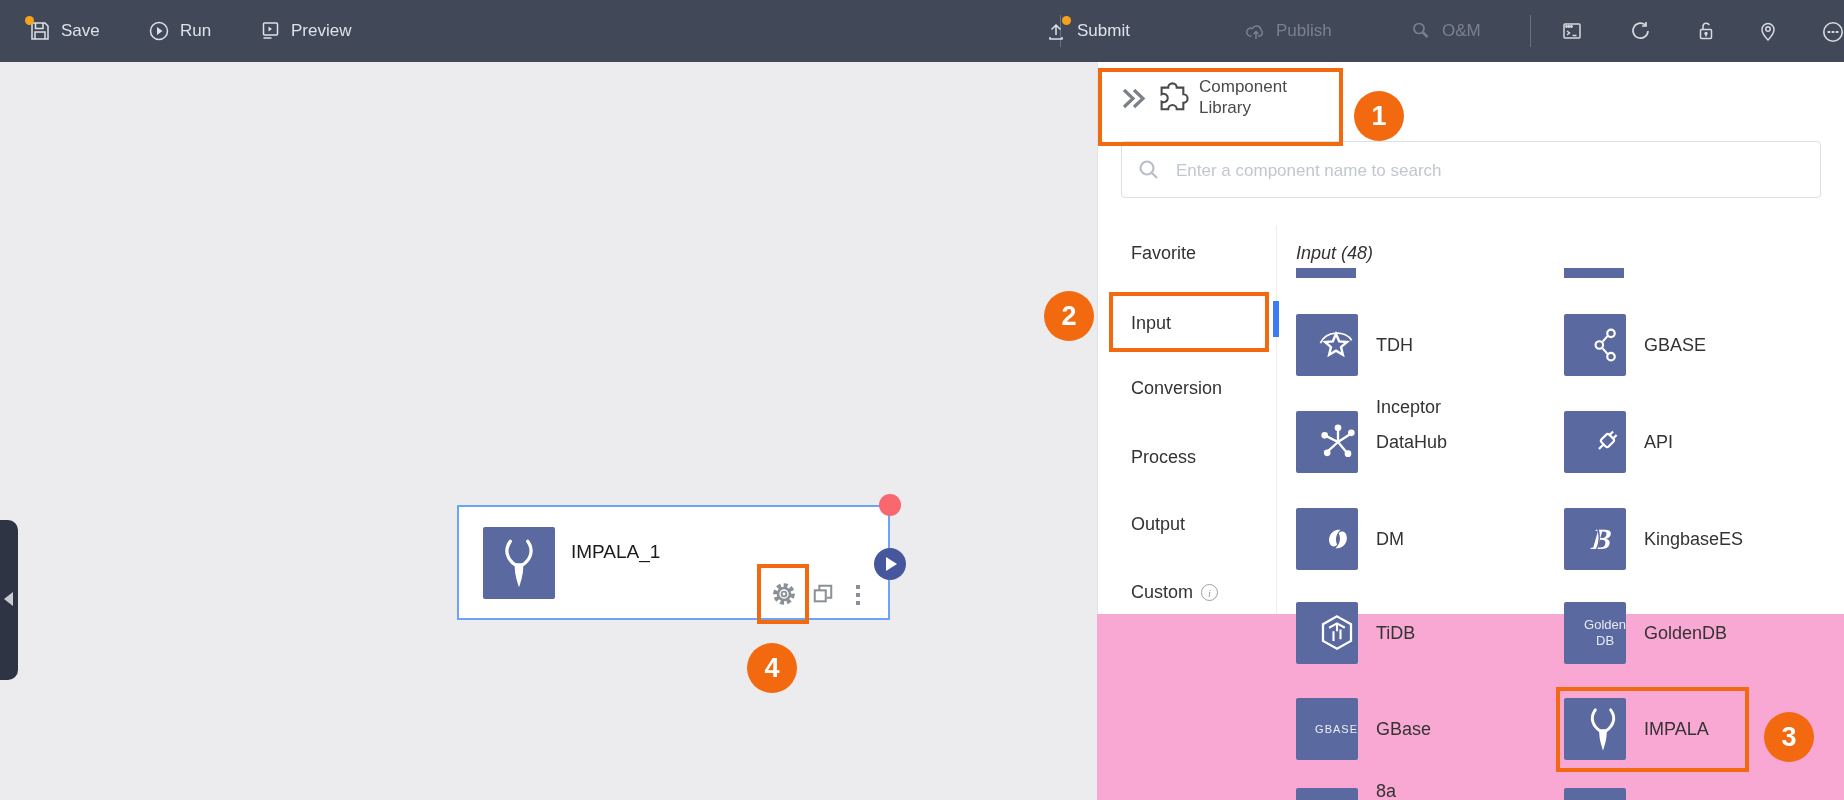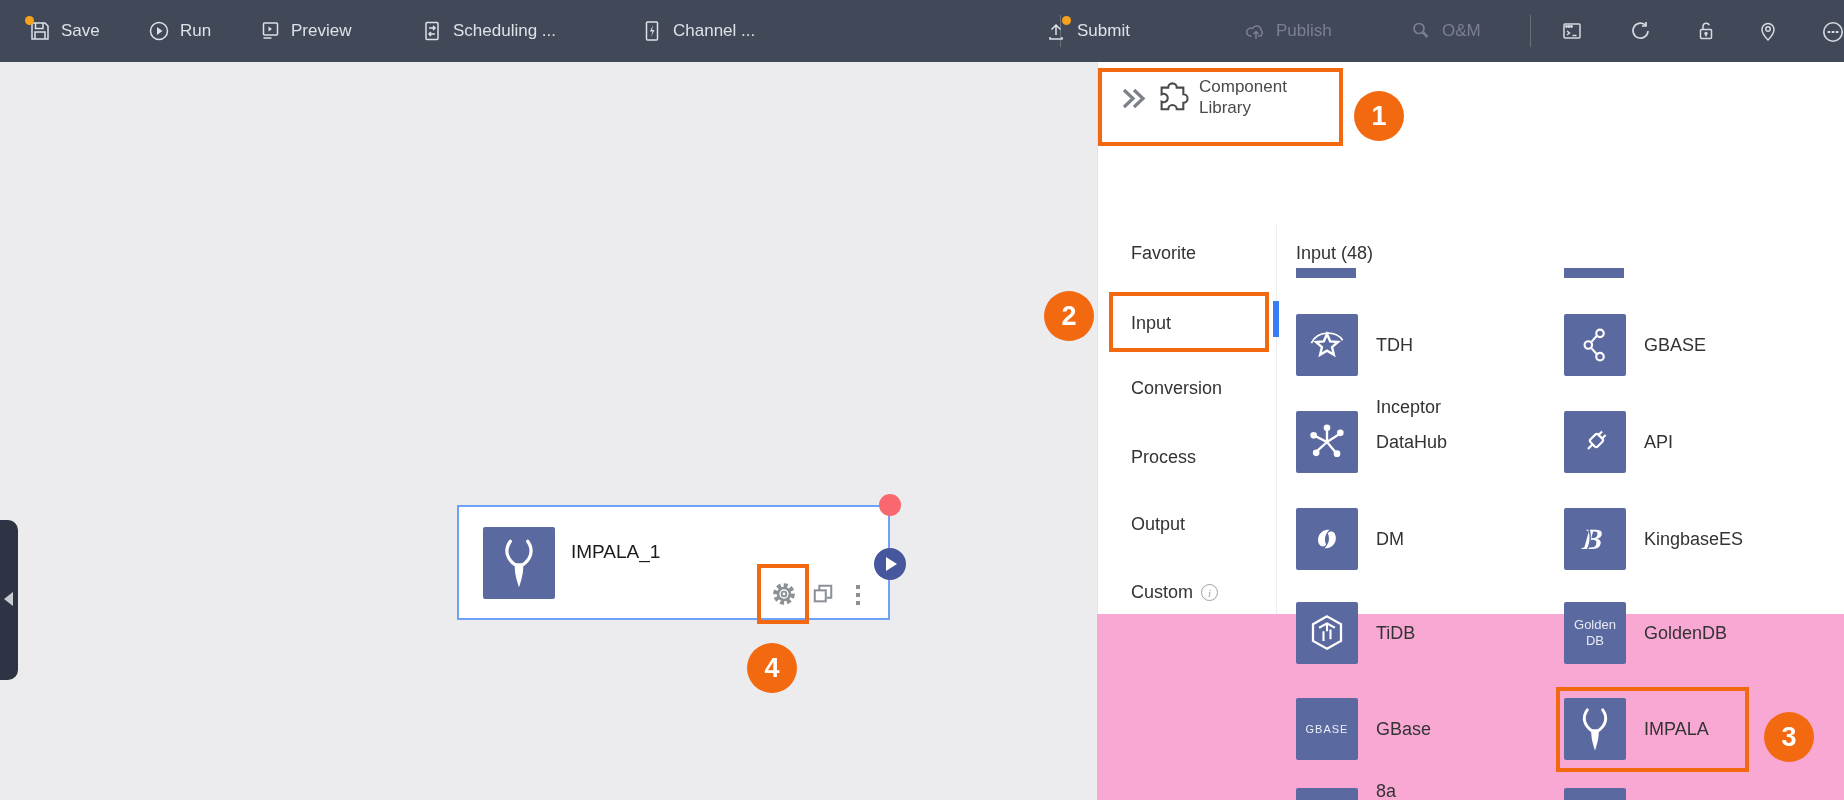--- a/index.html
+++ b/index.html
@@ -54,24 +54,24 @@
   .search-glass{position:absolute;left:16px;top:17px;}
 
   .cat-item{position:absolute;left:33px;font-size:18px;color:#333;cursor:pointer;height:24px;
          display:flex;align-items:center;gap:8px;}
   .info-ic{width:17px;height:17px;border:1.5px solid #9ba0a8;border-radius:50%;color:#9ba0a8;
          font-size:11px;line-height:17px;text-align:center;font-style:italic;box-sizing:border-box;
          font-family:"Liberation Serif",serif;}
   .v-div{position:absolute;left:178px;top:163px;bottom:0;width:1px;background:#ededf0;}
   .blue-bar{position:absolute;left:175px;top:239px;width:6px;height:36px;background:#3a7bf8;}
 
-  .sec-title{position:absolute;left:198px;top:181px;font-size:18px;color:#333;}
+  .sec-title{position:absolute;left:198px;top:181px;font-size:18px;color:#333;font-style:italic;}
   .stub{position:absolute;width:60px;height:10px;background:#5b69a1;}
   .tile{position:absolute;width:62px;height:62px;background:#5b69a1;border-radius:2px;cursor:grab;
-        display:flex;align-items:center;justify-content:center;color:#fff;}
+        display:flex;align-items:center;justify-content:flex-end;color:#fff;}
   .tile-label{position:absolute;font-size:18px;color:#333;line-height:62px;height:62px;cursor:default;}
 
   
   .hl-box{position:absolute;border:4px solid #f2690f;box-sizing:border-box;pointer-events:none;}
   .badge{position:absolute;width:50px;height:50px;border-radius:50%;background:#f2690f;color:#fff;
          font-size:27px;font-weight:bold;display:flex;align-items:center;justify-content:center;}
 
   svg{overflow:visible;}
 </style>
 </head>
@@ -107,40 +107,21 @@
       <span class="tb-iconwrap">
         <svg width="24" height="24" viewBox="0 0 48 48" fill="none" stroke="currentColor" stroke-width="3">
           <rect x="11" y="8" width="28" height="24" rx="2"></rect>
           <path d="M21 15 L28 20 L21 25 z" fill="currentColor" stroke="none"></path>
           <path d="M11 38 h16"></path>
         </svg>
       </span>
       <span class="tb-label">Preview</span>
     </div>
 
-    <div class="tb-item" style="left:420px">
-      <span class="tb-iconwrap">
-        <svg width="24" height="24" viewBox="0 0 48 48" fill="none" stroke="currentColor" stroke-width="3">
-          <rect x="12" y="7" width="24" height="34" rx="2"></rect>
-          <path d="M18 18 h12 M26 14 l4 4 -4 4"></path>
-            <path d="M30 30 h-12 M22 26 l-4 4 4 4"></path>
-        </svg>
-      </span>
-      <span class="tb-label">Scheduling ...</span>
-    </div>
-
-    <div class="tb-item" style="left:640px">
-      <span class="tb-iconwrap">
-        <svg width="24" height="24" viewBox="0 0 48 48" fill="none" stroke="currentColor" stroke-width="3">
-          <rect x="13" y="6" width="22" height="36" rx="2"></rect>
-          <path d="M26 12 L20 25 h5 L22 36 L29 22 h-5 z" fill="currentColor" stroke="none"></path>
-        </svg>
-      </span>
-      <span class="tb-label">Channel ...</span>
-    </div>
+
 
 
     <div class="tb-div" style="left:1060px"></div>
 
     <div class="tb-item" style="left:1044px">
       <span class="tb-iconwrap">
         <svg width="24" height="24" viewBox="0 0 48 48" fill="none" stroke="currentColor" stroke-width="3">
           <path d="M24 32 V12 M15 21 l9 -9 9 9"></path>
             <path d="M12 36 v4 h24 v-4"></path>
         </svg>
@@ -268,20 +249,29 @@
     <div class="hdr-puzzle">
       <svg width="34" height="34" viewBox="0 0 36 36" fill="none" stroke="#4a4a4a" stroke-width="2.2">
         <path d="M7 13 h7 a4.5 4.5 0 1 1 9 0 h7 v7 a4.5 4.5 0 1 1 0 9 v7 h-7 a4.5 4.5 0 1 0 -9 0 H7 v-8 a4.5 4.5 0 1 0 0 -8 z" transform="translate(0,-6)"></path>
       </svg>
     </div>
     <div class="hdr-title">
       <div>Component</div>
       <div>Library</div>
     </div>
 
+    <div class="search-box">
+      <span class="search-glass">
+        <svg width="22" height="22" viewBox="0 0 22 22" fill="none" stroke="#b9bec8" stroke-width="2.2">
+          <circle cx="9" cy="9" r="6.5"></circle>
+            <path d="M14 14 l5 5"></path>
+        </svg>
+      </span>
+      <input type="text" placeholder="Enter a component name to search" style="">
+    </div>
 
     <div class="cat-item" style="top:179px">
       <span>Favorite</span>
     </div>
     <div class="cat-item" style="top:249px">
       <span>Input</span>
     </div>
     <div class="cat-item" style="top:314px">
       <span>Conversion</span>
     </div>

